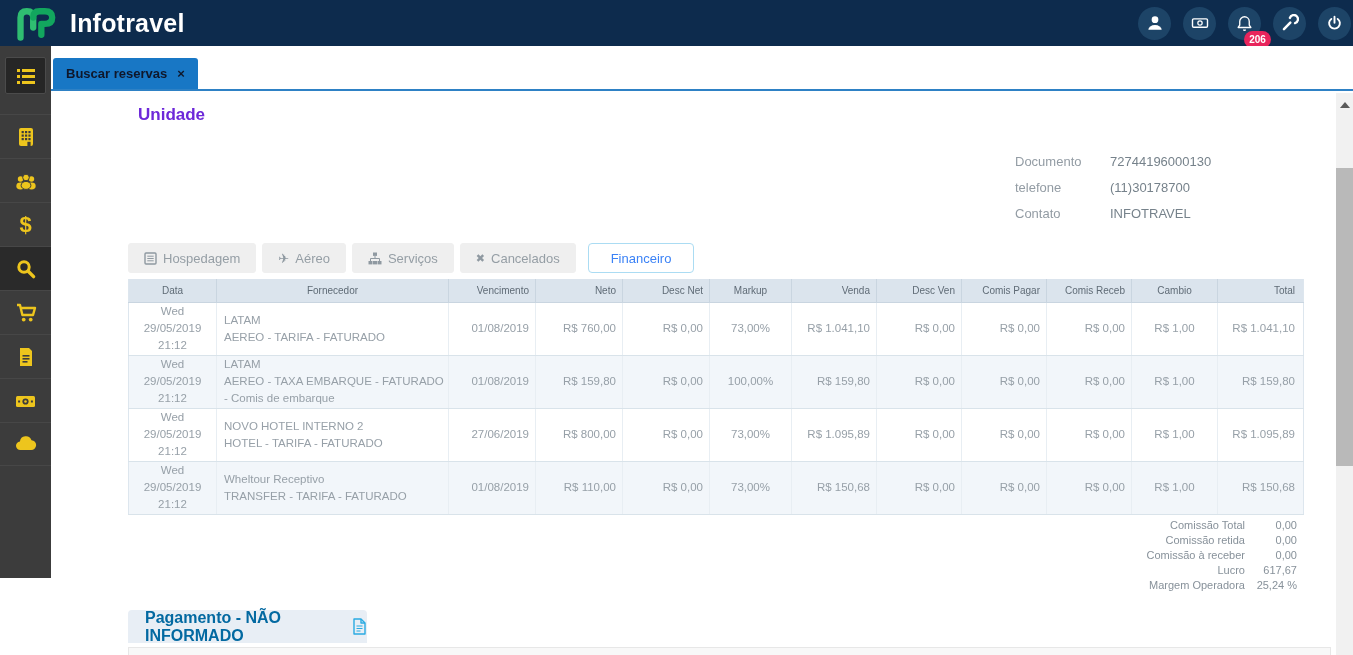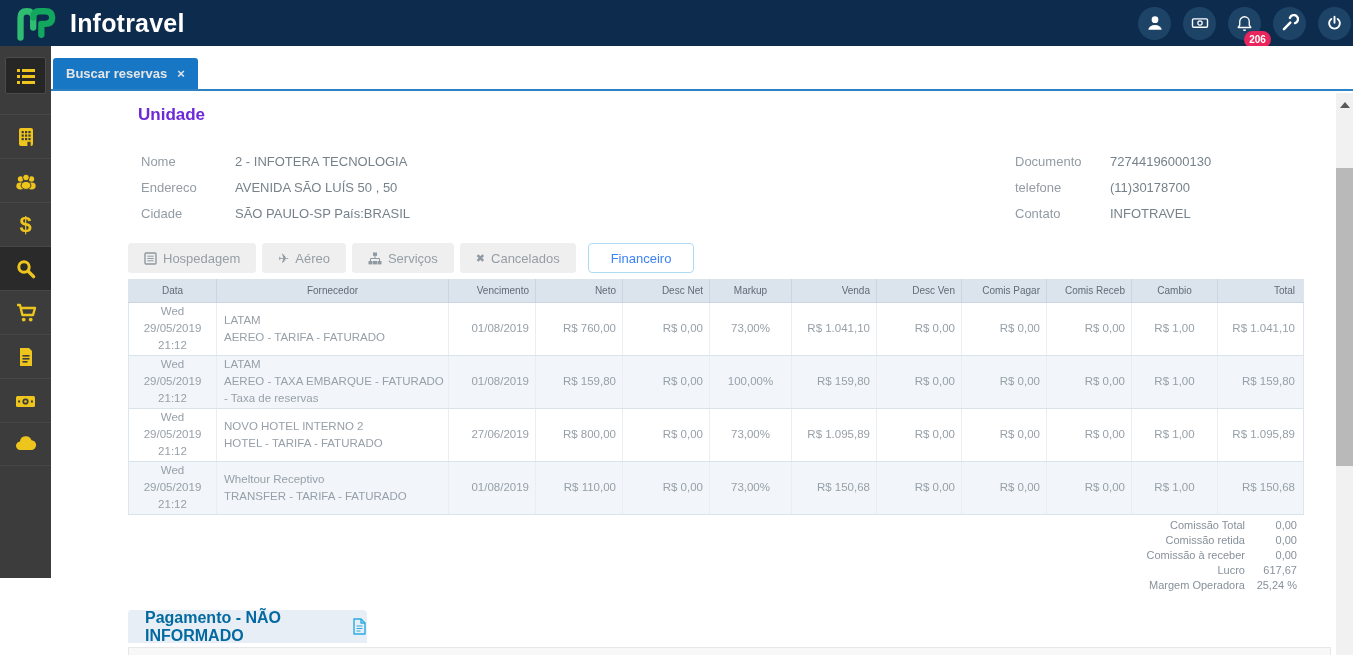--- a/index.html
+++ b/index.html
@@ -27,21 +27,21 @@
   .side-item { height:44px; display:flex; align-items:center; justify-content:center;
     border-top:1px solid #474747; cursor:pointer; }
   .side-item:last-child { border-bottom:1px solid #474747; }
   .side-item.active { background:#2a2a2a; }
   .gold-glyph { color:#edc51d; font-size:22px; font-weight:700; line-height:1; }
 
   
   .tabbar { position:absolute; left:51px; top:46px; width:1302px; height:45px;
     background:#fff; border-bottom:2px solid #2e81c5; }
   .window-tab { position:absolute; left:2px; bottom:0; height:31px; background:#1877c5;
-    border-radius:3px 3px 0 0; color:#e5e5e5; font-size:13px; font-weight:700;
+    border-radius:3px 3px 0 0; color:#0f172a; font-size:13px; font-weight:700;
     display:flex; align-items:center; padding:0 13px; gap:10px; cursor:pointer; }
   .tab-close { font-size:13px; font-weight:700; cursor:pointer; line-height:1; }
 
   
   .scrollbar { position:absolute; right:0; top:93px; width:17px; height:562px; background:#f1f1f1; }
   .sb-arrow { position:absolute; top:9px; left:4px; width:0; height:0;
     border-left:5px solid transparent; border-right:5px solid transparent; border-bottom:6px solid #5a5a5a; }
   .sb-thumb { position:absolute; top:75px; left:0; width:17px; height:298px; background:#b9b9b9; }
 
   
@@ -224,34 +224,20 @@
   <div class="tabbar">
     <div class="window-tab">
       <span>Buscar reservas</span>
       <span class="tab-close">×</span>
     </div>
   </div>
 
   <main class="content">
     <h2 class="page-title">Unidade</h2>
 
-    <div class="info-col left">
-      <div class="info-row">
-        <span class="info-label">Nome</span>
-        <span class="info-value">2 - INFOTERA TECNOLOGIA</span>
-      </div>
-      <div class="info-row">
-        <span class="info-label">Endereco</span>
-        <span class="info-value">AVENIDA SÃO LUÍS 50 , 50</span>
-      </div>
-      <div class="info-row">
-        <span class="info-label">Cidade</span>
-        <span class="info-value">SÃO PAULO-SP País:BRASIL</span>
-      </div>
-    </div>
 
     <div class="info-col right">
       <div class="info-row">
         <span class="info-label">Documento</span>
         <span class="info-value">72744196000130</span>
       </div>
       <div class="info-row">
         <span class="info-label">telefone</span>
         <span class="info-value">(11)30178700</span>
       </div>
@@ -350,21 +336,21 @@
             <td class="al-right c11">R$ 1.041,10</td>
           </tr>
           <tr>
             <td class="al-center c0">
               <div>Wed</div>
               <div>29/05/2019</div>
               <div>21:12</div>
             </td>
             <td class="al-left c1">
               <div>LATAM</div>
-              <div>AEREO - TAXA EMBARQUE - FATURADO - Taxa de reservas</div>
+              <div>AEREO - TAXA EMBARQUE - FATURADO - Comis de embarque</div>
             </td>
             <td class="al-right c2">01/08/2019</td>
             <td class="al-right c3">R$ 159,80</td>
             <td class="al-right c4">R$ 0,00</td>
             <td class="al-center c5">100,00%</td>
             <td class="al-right c6">R$ 159,80</td>
             <td class="al-right c7">R$ 0,00</td>
             <td class="al-right c8">R$ 0,00</td>
             <td class="al-right c9">R$ 0,00</td>
             <td class="al-center c10">R$ 1,00</td>

